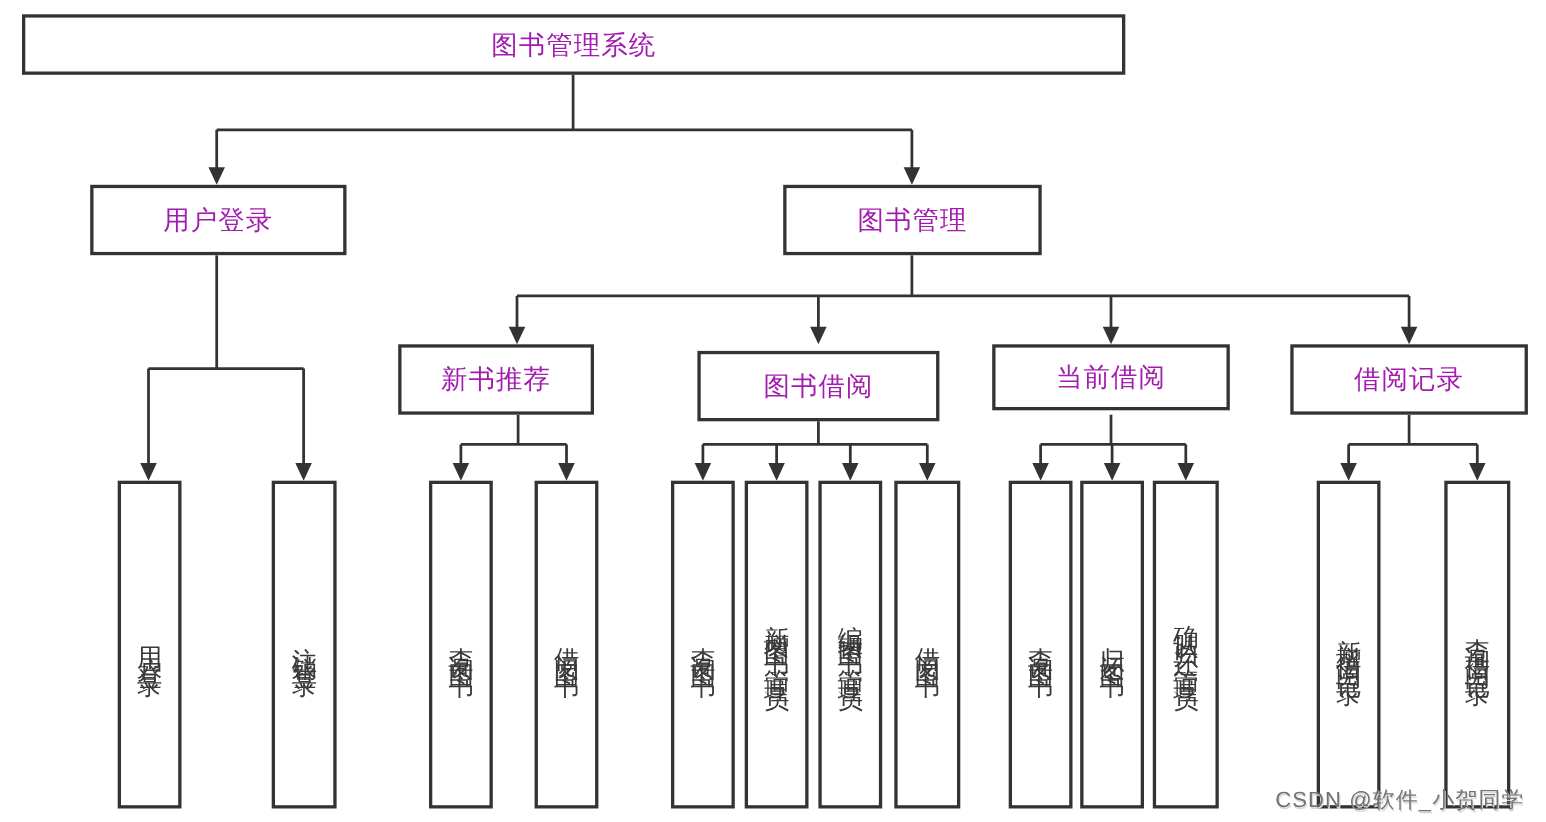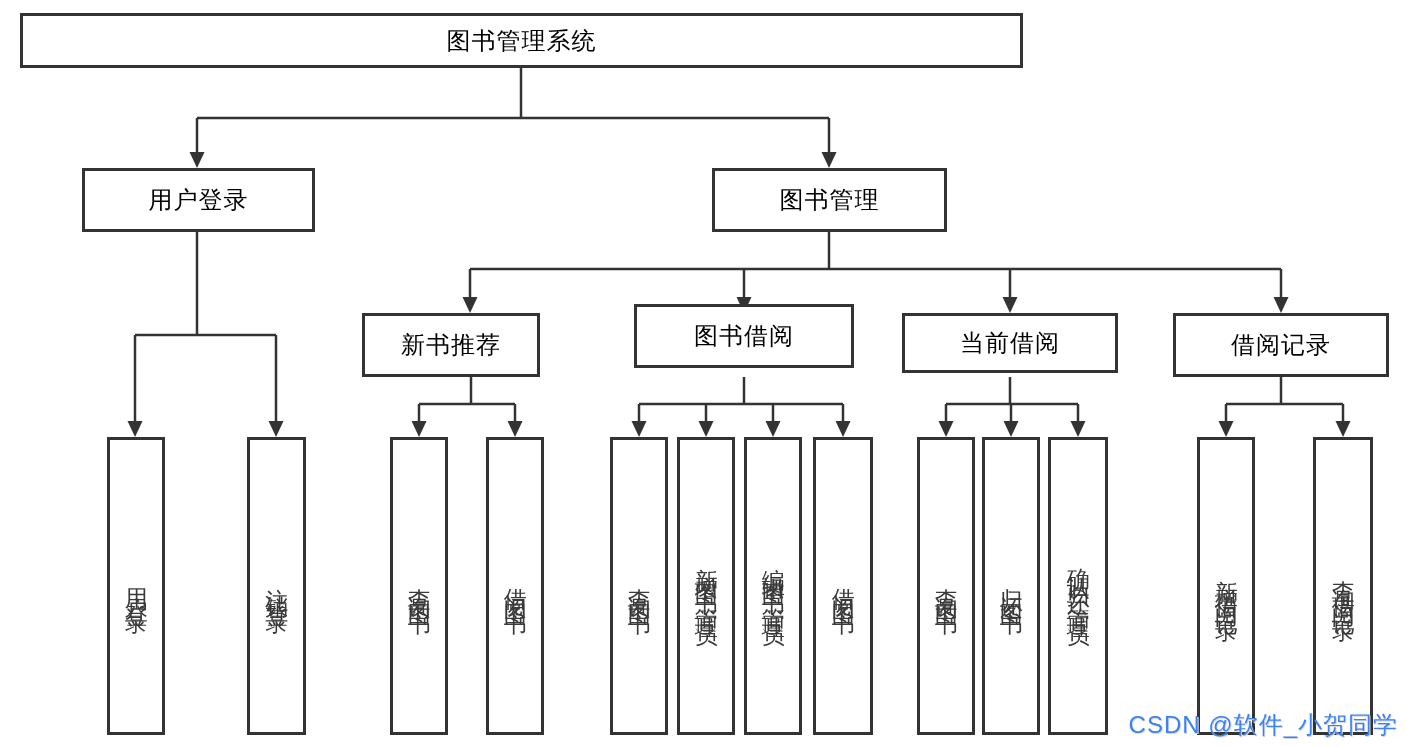--- a/index.html
+++ b/index.html
@@ -3,37 +3,37 @@
 <meta charset="utf-8">
 <style>
   html,body { margin:0; padding:0; background:#ffffff; }
   #canvas {
     position:relative; width:1405px; height:747px; background:#ffffff;
     font-family:"Liberation Sans","DejaVu Sans",sans-serif; overflow:hidden;
   }
   #connectors { position:absolute; left:0; top:0; width:1405px; height:747px; }
   .node {
     position:absolute; box-sizing:border-box; background:#ffffff;
-    border:3px solid #333333; color:#000000;
+    border:3px solid #333333; color:#a21caf;
     display:flex; align-items:center; justify-content:center;
     font-size:24px; letter-spacing:1px; white-space:nowrap;
   }
   .leaf {
     position:absolute; box-sizing:border-box; background:#ffffff;
     border:3px solid #333333; color:#3a3a3a;
     display:flex; align-items:center; justify-content:center;
     top:437px; height:298px;
   }
   .leaf span {
     writing-mode:vertical-rl; text-orientation:mixed;
     font-size:23px; letter-spacing:8px; line-height:1.1; color:#3a3a3a;
   }
   #watermark {
-    position:absolute; right:7px; bottom:6px;
-    font-size:24px; color:#3b82f6; letter-spacing:1px;
+    position:absolute; right:19px; bottom:6px;
+    font-size:20px; color:#737373; letter-spacing:1px;
     text-shadow:1px 1px 0 #d9d9d9;
   }
 </style>
 </head>
 <body>
 
 <div id="canvas">
 
   <svg id="connectors" viewBox="0 0 1405 747" xmlns="http://www.w3.org/2000/svg">
     <g stroke="#333333" stroke-width="2.5" fill="none">
@@ -108,21 +108,21 @@
   <div class="node" style="left:82px;top:168px;width:233px;height:64px">
     <span>用户登录</span>
   </div>
   <div class="node" style="left:712px;top:168px;width:235px;height:64px">
     <span>图书管理</span>
   </div>
 
   <div class="node" style="left:362px;top:313px;width:178px;height:64px">
     <span>新书推荐</span>
   </div>
-  <div class="node" style="left:634px;top:304px;width:220px;height:64px">
+  <div class="node" style="left:634px;top:319px;width:220px;height:64px">
     <span>图书借阅</span>
   </div>
   <div class="node" style="left:902px;top:313px;width:216px;height:60px">
     <span>当前借阅</span>
   </div>
   <div class="node" style="left:1173px;top:313px;width:216px;height:64px">
     <span>借阅记录</span>
   </div>
 
   <div class="leaf" style="left:107px;width:58px">

